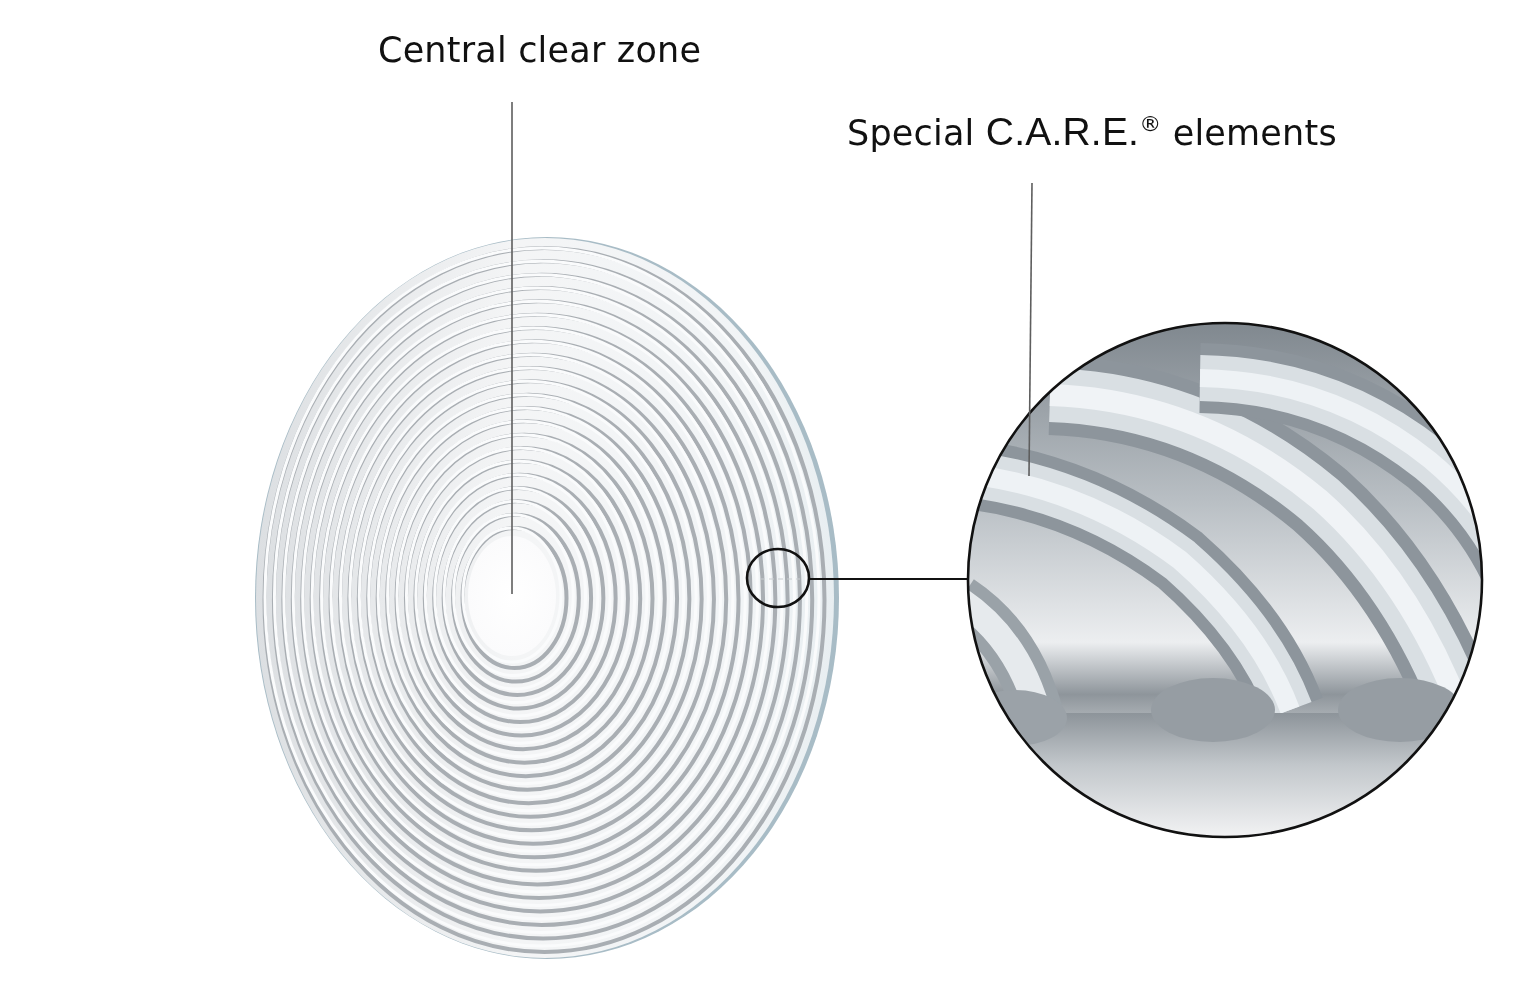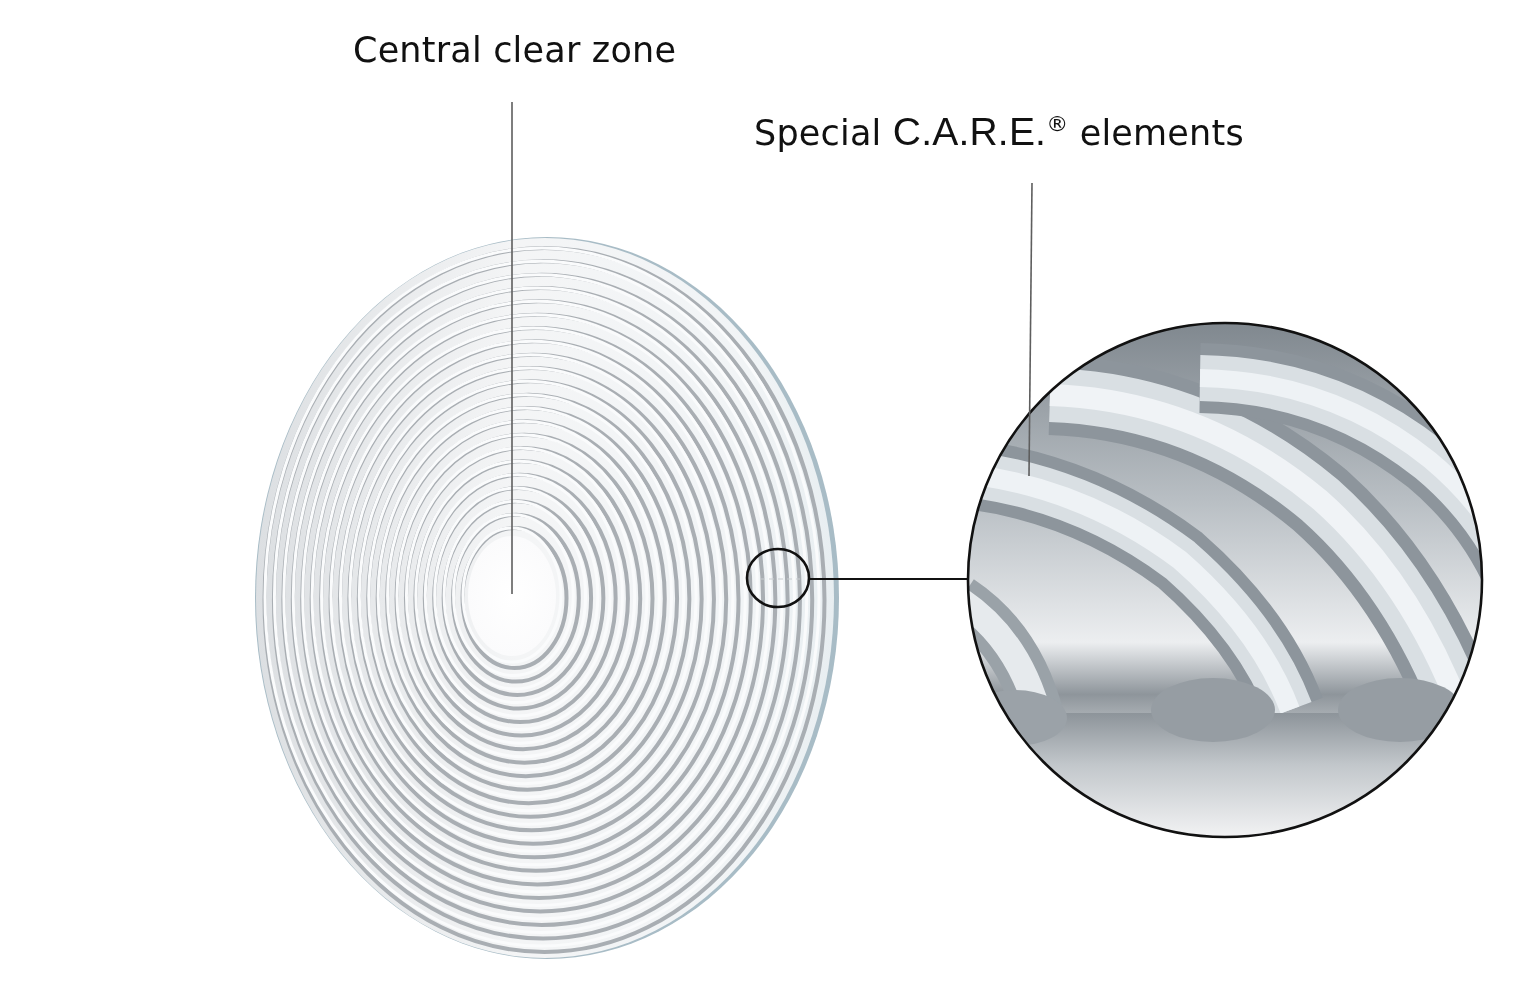--- a/index.html
+++ b/index.html
@@ -1,19 +1,19 @@
 <!DOCTYPE html>
 <html><head>
 <meta charset="utf-8">
 <style>
   html, body { margin: 0; padding: 0; background: #ffffff; }
   body { width: 1536px; height: 984px; position: relative; overflow: hidden; font-family: "Liberation Sans", "DejaVu Sans", sans-serif; }
-  .label { position: absolute; color: #111111; white-space: nowrap; font-family: "DejaVu Sans", "Liberation Sans", sans-serif; }
+  .label { position: absolute; color: #111111; white-space: nowrap; font-family: "DejaVu Sans", "Liberation Sans", sans-serif; margin-left: 25px; }
   #label-central { left: 353px; top: 30px; font-size: 35px; letter-spacing: 0.2px; }
-  #label-care { left: 754px; top: 110px; font-size: 35px; letter-spacing: 0.2px; }
+  #label-care { left: 822px; top: 110px; font-size: 35px; letter-spacing: 0.2px; }
   #label-care .brand { font-family: "Liberation Sans", sans-serif; font-size: 39px; }
   #label-care sup { font-size: 22px; vertical-align: 14px; }
   svg#diagram { position: absolute; left: 0; top: 0; }
 </style>
 </head>
 <body>
 
 <div class="label" id="label-central">
   <span>Central clear zone</span>
 </div>

